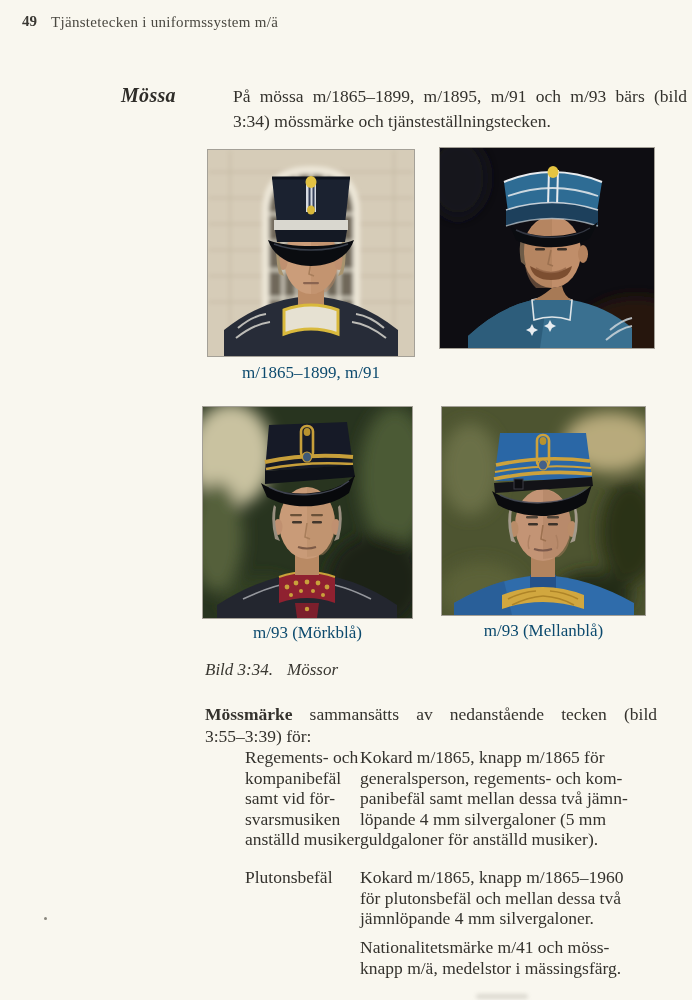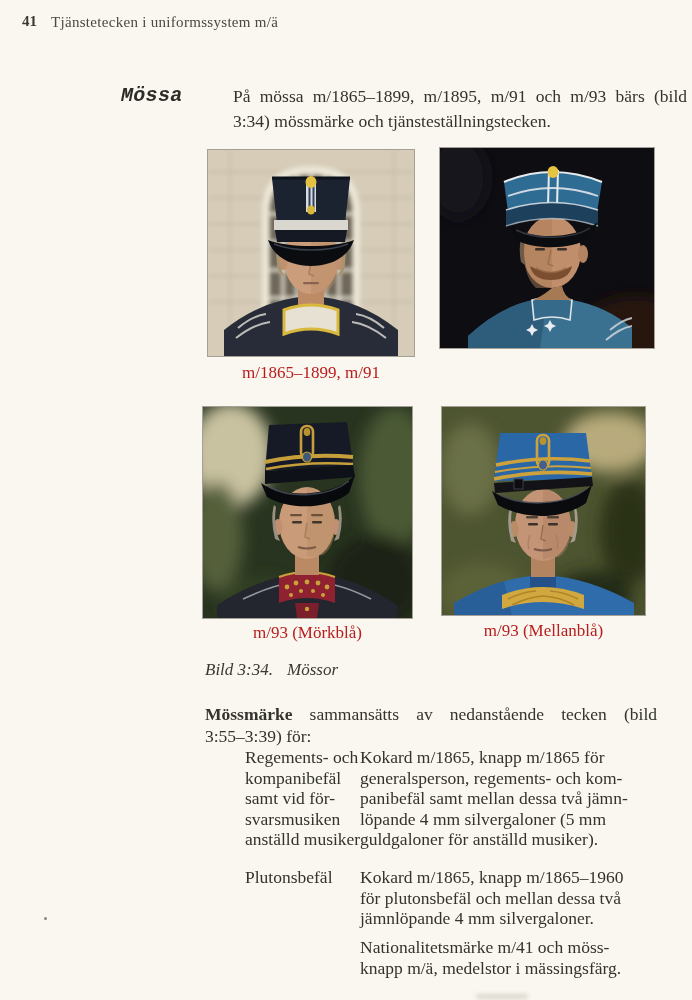--- a/index.html
+++ b/index.html
@@ -15,38 +15,38 @@
   }
   .abs{position:absolute;}
 
   
   .hdr-num{left:22px;top:13px;font-size:15px;font-weight:bold;color:#3a3833;}
   .hdr-title{left:51px;top:14px;font-size:15px;color:#4a4841;letter-spacing:.3px;}
 
   
   .sec-heading{
     left:121px;top:84px;
-    font-family:Liberation Mono, monospace;
+    font-family:Liberation Serif, serif;
     font-weight:bold;font-style:italic;
     font-size:20px;color:#2e2c28;letter-spacing:.3px;
   }
 
   
   .intro{left:205px;top:84px;width:454px;font-size:17.5px;line-height:25px;margin-left:28px;}
   .justline{text-align:justify;text-align-last:justify;}
 
   
   .photo{box-shadow:0 0 0 1px rgba(95,90,78,.55);background:#777;overflow:hidden;}
   .photo svg{display:block;}
   .photo1{left:208px;top:150px;width:206px;height:206px;}
   .photo2{left:440px;top:148px;width:214px;height:200px;}
   .photo3{left:203px;top:407px;width:209px;height:211px;}
   .photo4{left:442px;top:407px;width:203px;height:208px;}
 
-  .caption{font-size:17px;text-align:center;color:#b91c1c;}
+  .caption{font-size:17px;text-align:center;color:#0c4a6e;}
   .cap1{left:208px;top:363px;width:206px;}
   .cap2{left:440px;top:363px;width:214px;}
   .cap3{left:203px;top:623px;width:209px;}
   .cap4{left:442px;top:621px;width:203px;}
 
   .fig-caption{left:205px;top:660px;font-size:17px;font-style:italic;color:#3a3832;}
   .fig-caption .gap{display:inline-block;width:14px;}
 
   
   .mpara{left:205px;top:703px;width:452px;font-size:17.5px;line-height:22px;}
@@ -64,21 +64,21 @@
 
   
   .speck{left:44px;top:917px;width:3px;height:3px;background:#6d6a62;border-radius:50%;opacity:.8;}
   .smudge{left:476px;top:994px;width:52px;height:5px;background:#8d887c;opacity:.28;filter:blur(2px);border-radius:3px;}
 </style>
 </head>
 <body>
 
 <div class="page">
 
-  <div class="abs hdr-num">41</div>
+  <div class="abs hdr-num">49</div>
   <div class="abs hdr-title">Tjänstetecken i uniformssystem m/ä</div>
 
   <div class="abs sec-heading">Mössa</div>
 
   <div class="abs intro">
     <div class="justline">På mössa m/1865–1899, m/1895, m/91 och m/93 bärs (bild</div>
     <div>3:34) mössmärke och tjänsteställningstecken.</div>
   </div>
 
   <div class="abs photo photo1">

